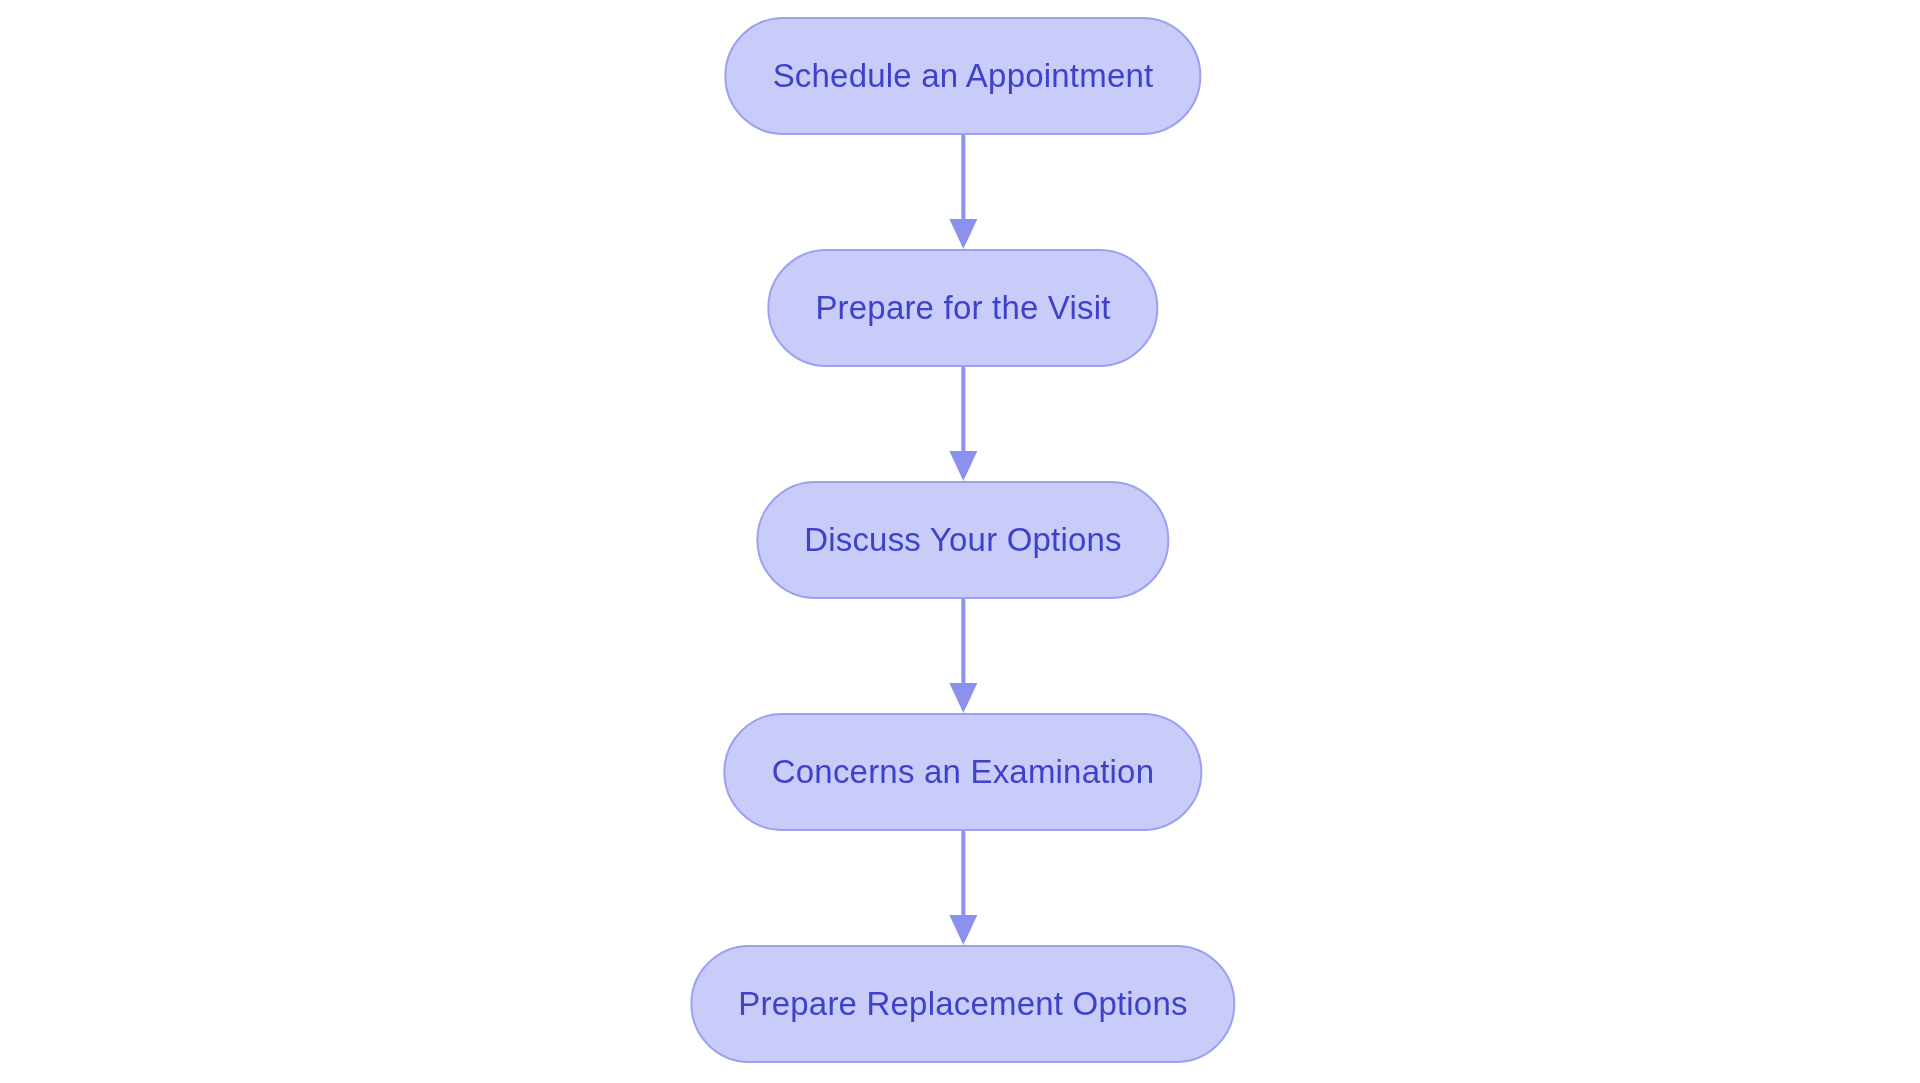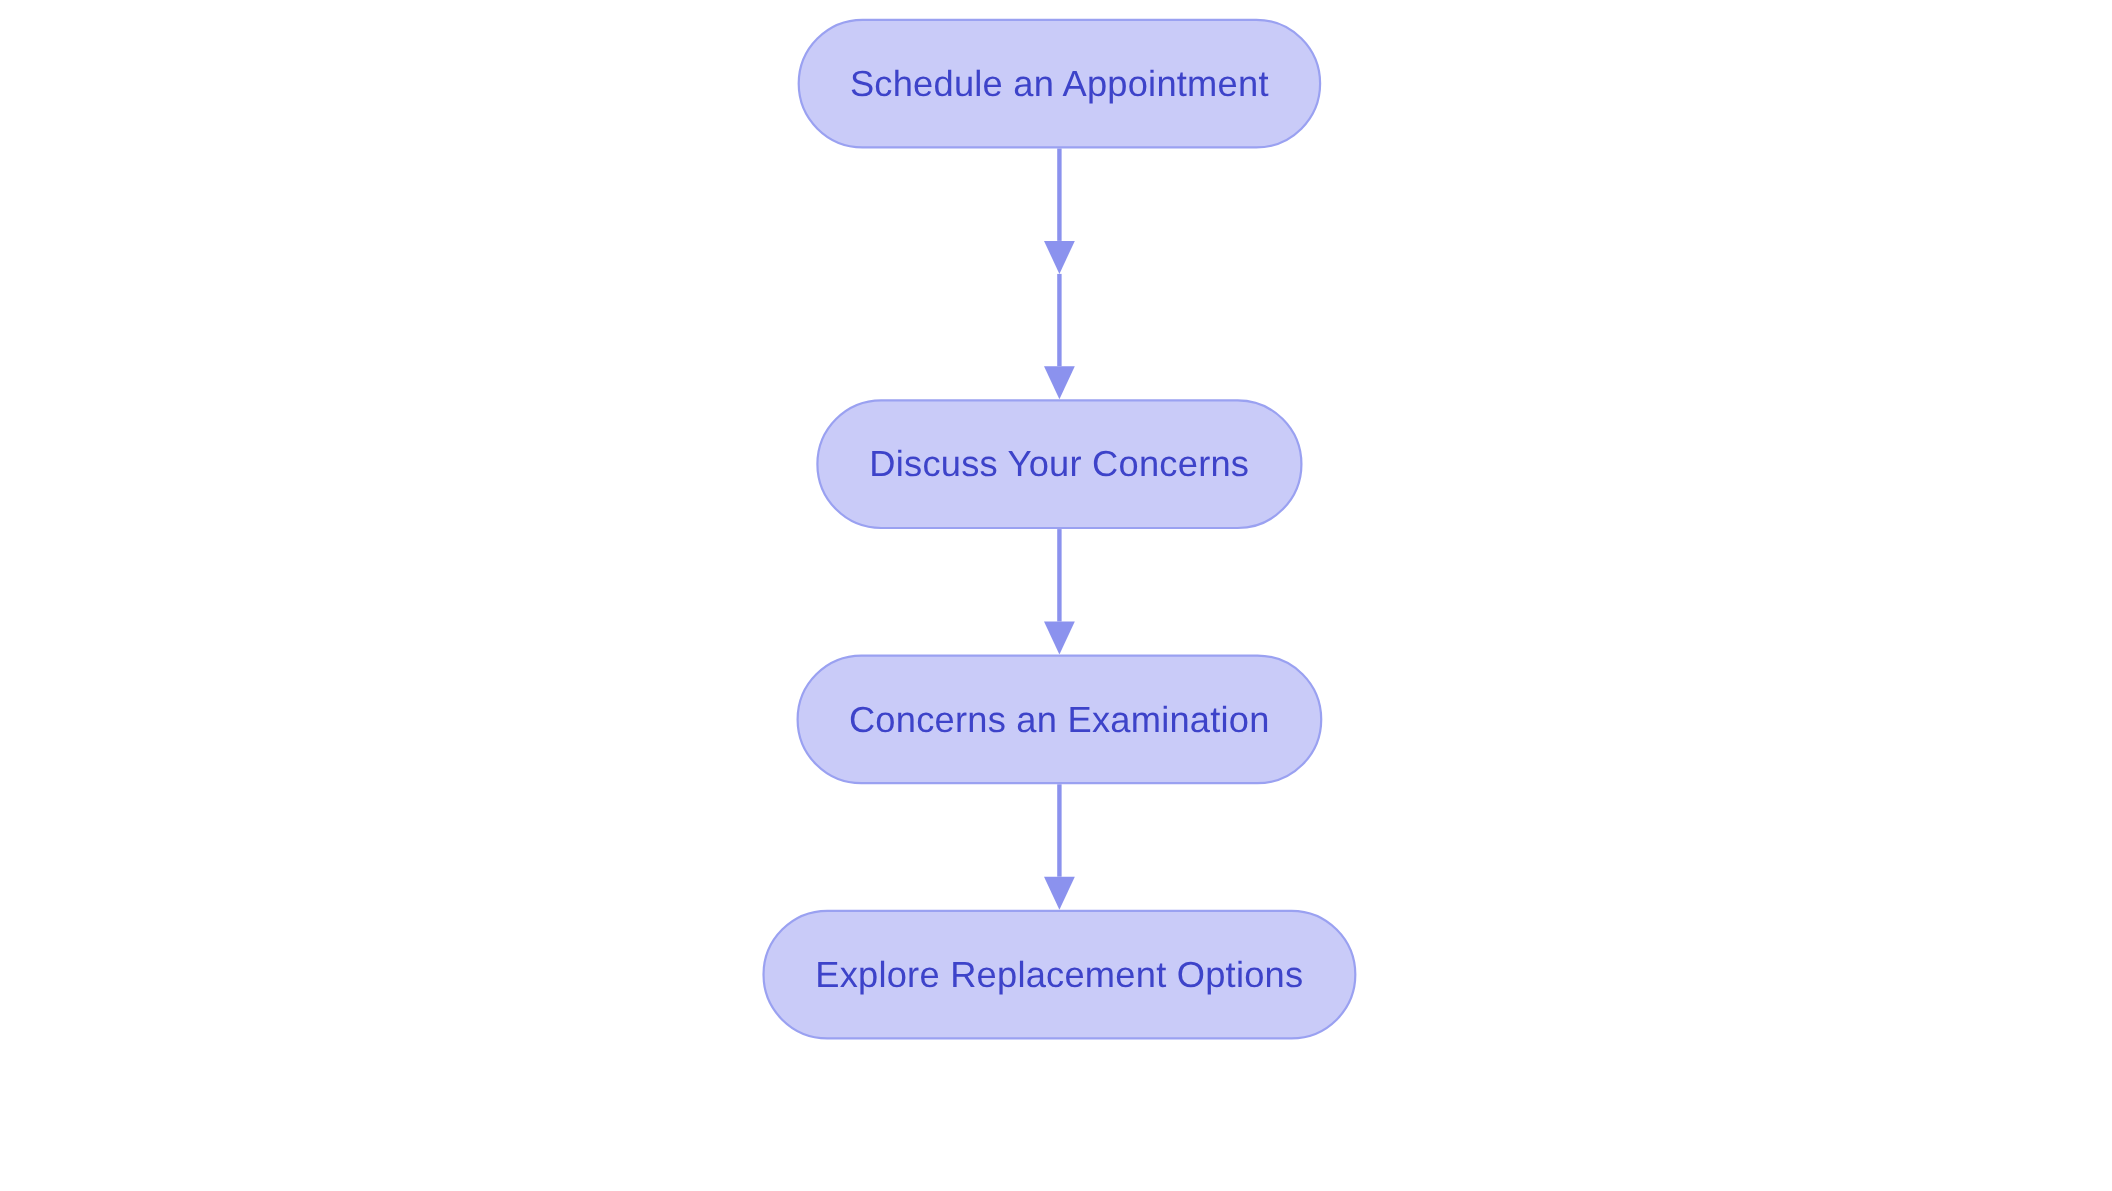--- a/index.html
+++ b/index.html
@@ -74,42 +74,45 @@
 
     <div class="node">
       <span>Schedule an Appointment</span>
     </div>
 
     <div class="connector">
       <div class="arrow-line"></div>
       <div class="arrow-head"></div>
     </div>
 
+    <div class="node">
+      <span>Prepare for the Visit</span>
+    </div>
 
     <div class="connector">
       <div class="arrow-line"></div>
       <div class="arrow-head"></div>
     </div>
 
     <div class="node">
-      <span>Discuss Your Concerns</span>
+      <span>Discuss Your Options</span>
     </div>
 
     <div class="connector">
       <div class="arrow-line"></div>
       <div class="arrow-head"></div>
     </div>
 
     <div class="node">
       <span>Concerns an Examination</span>
     </div>
 
     <div class="connector">
       <div class="arrow-line"></div>
       <div class="arrow-head"></div>
     </div>
 
     <div class="node">
-      <span>Explore Replacement Options</span>
+      <span>Prepare Replacement Options</span>
     </div>
 
   </div>
 </div>
 
 </body></html>

